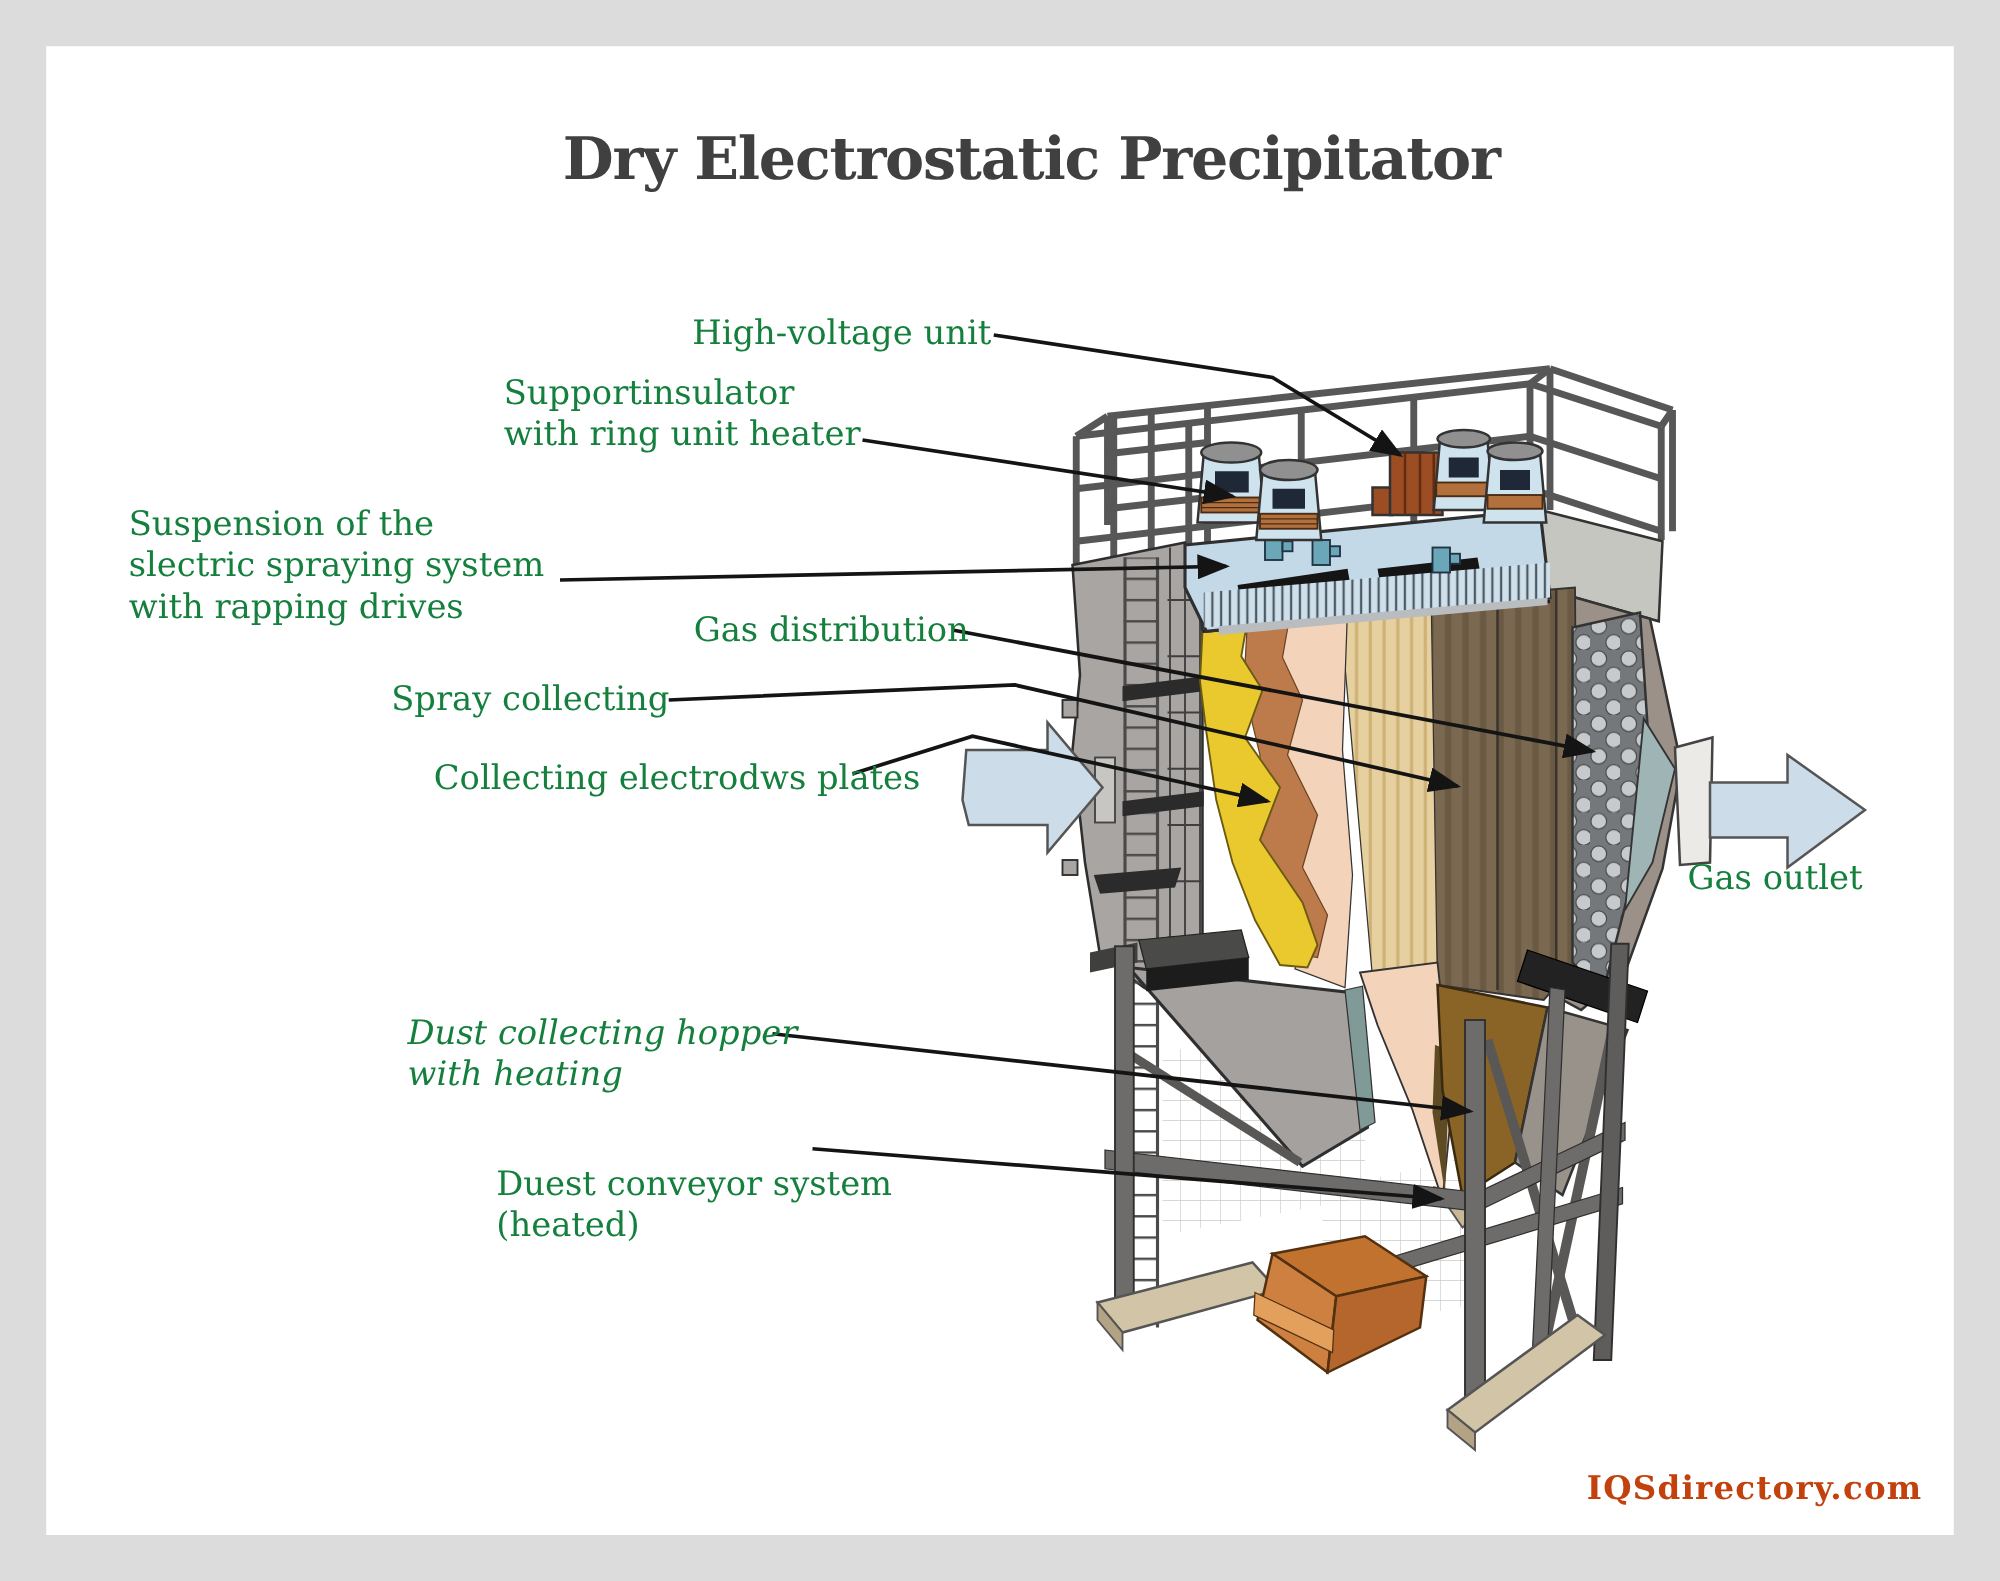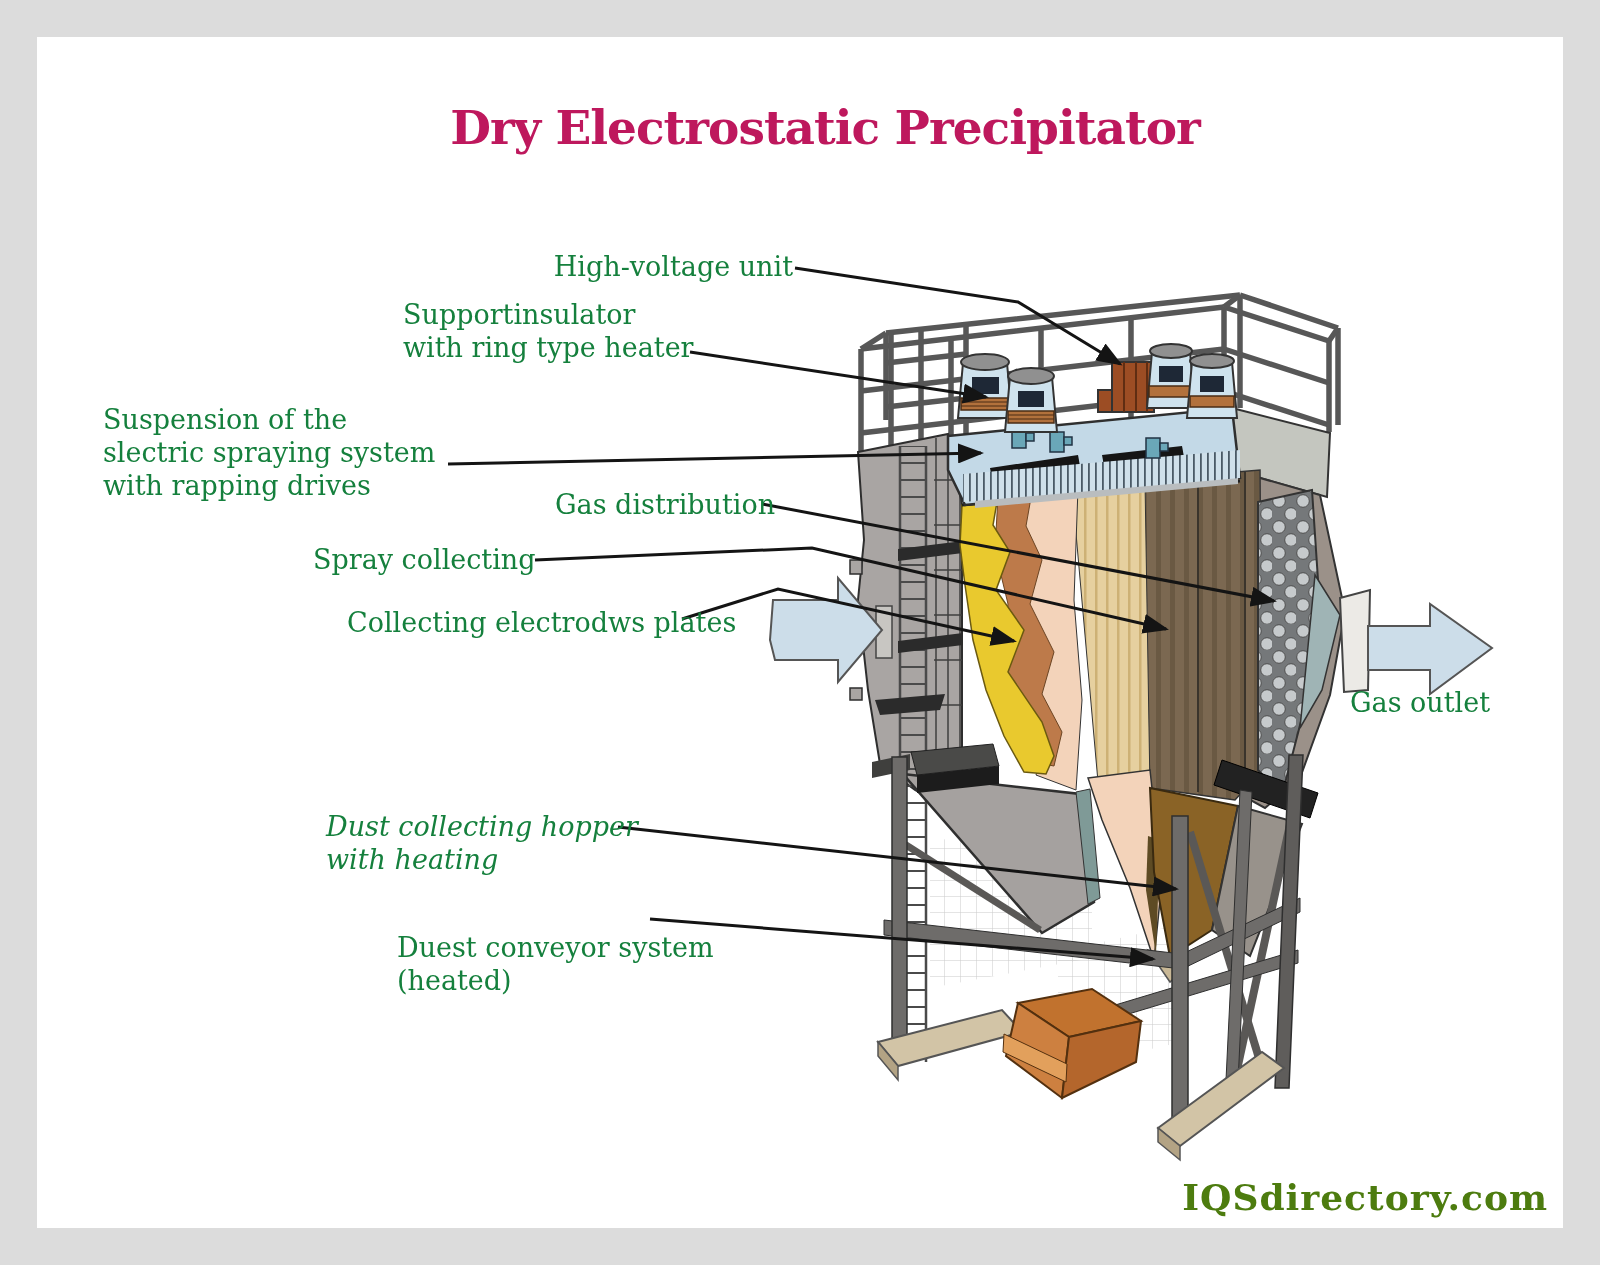--- a/index.html
+++ b/index.html
@@ -1,24 +1,24 @@
 <!DOCTYPE html>
 <html><head>
 <meta charset="utf-8">
 <style>
   html,body{margin:0;padding:0;}
   body{width:1600px;height:1265px;position:relative;background:#dcdcdc;overflow:hidden;
        font-family:"DejaVu Serif","Liberation Serif",serif;}
   #canvas{position:absolute;left:37px;top:37px;width:1526px;height:1191px;background:#ffffff;}
   #art{position:absolute;left:0;top:0;width:1600px;height:1265px;}
   .title{position:absolute;left:300px;top:100px;width:1050px;text-align:center;
-         font-size:47px;font-weight:bold;color:#be185d;letter-spacing:-1px;}
+         font-size:47px;font-weight:bold;color:#404040;letter-spacing:-1px;}
   .label{position:absolute;font-size:27px;line-height:33px;color:#15803d;white-space:pre-line;}
-  .watermark{position:absolute;right:52px;top:1176px;font-size:36px;font-weight:bold;
-             color:#4d7c0f;letter-spacing:1px;}
+  .watermark{position:absolute;right:62px;top:1176px;font-size:26px;font-weight:bold;
+             color:#c2410c;letter-spacing:1px;}
 </style>
 </head>
 <body>
 
 <div id="canvas"></div>
 
 <svg id="art" viewBox="0 0 1600 1265" xmlns="http://www.w3.org/2000/svg">
   <defs>
     <marker id="ah" markerUnits="userSpaceOnUse" markerWidth="26" markerHeight="20" refX="23" refY="10" orient="auto">
       <path d="M0,0 L26,10 L0,20 Z" fill="#141414"></path>
@@ -212,21 +212,21 @@
     <path d="M618,827 L1176,889" marker-end="url(#ah)"></path>
     <path d="M650,919 L1153,959" marker-end="url(#ah)"></path>
   </g>
 </svg>
 
 <div class="title">Dry Electrostatic Precipitator</div>
 
 <div class="label" style="left:540px;top:250px;width:253px;text-align:right;">High-voltage unit</div>
 
 <div class="label" style="left:403px;top:298px;">Supportinsulator
-with ring type heater</div>
+with ring unit heater</div>
 
 <div class="label" style="left:103px;top:403px;">Suspension of the
 slectric spraying system
 with rapping drives</div>
 
 <div class="label" style="left:555px;top:488px;">Gas distribution</div>
 
 <div class="label" style="left:313px;top:543px;">Spray collecting</div>
 
 <div class="label" style="left:323px;top:606px;margin-left:24px;">Collecting electrodws plates</div>

